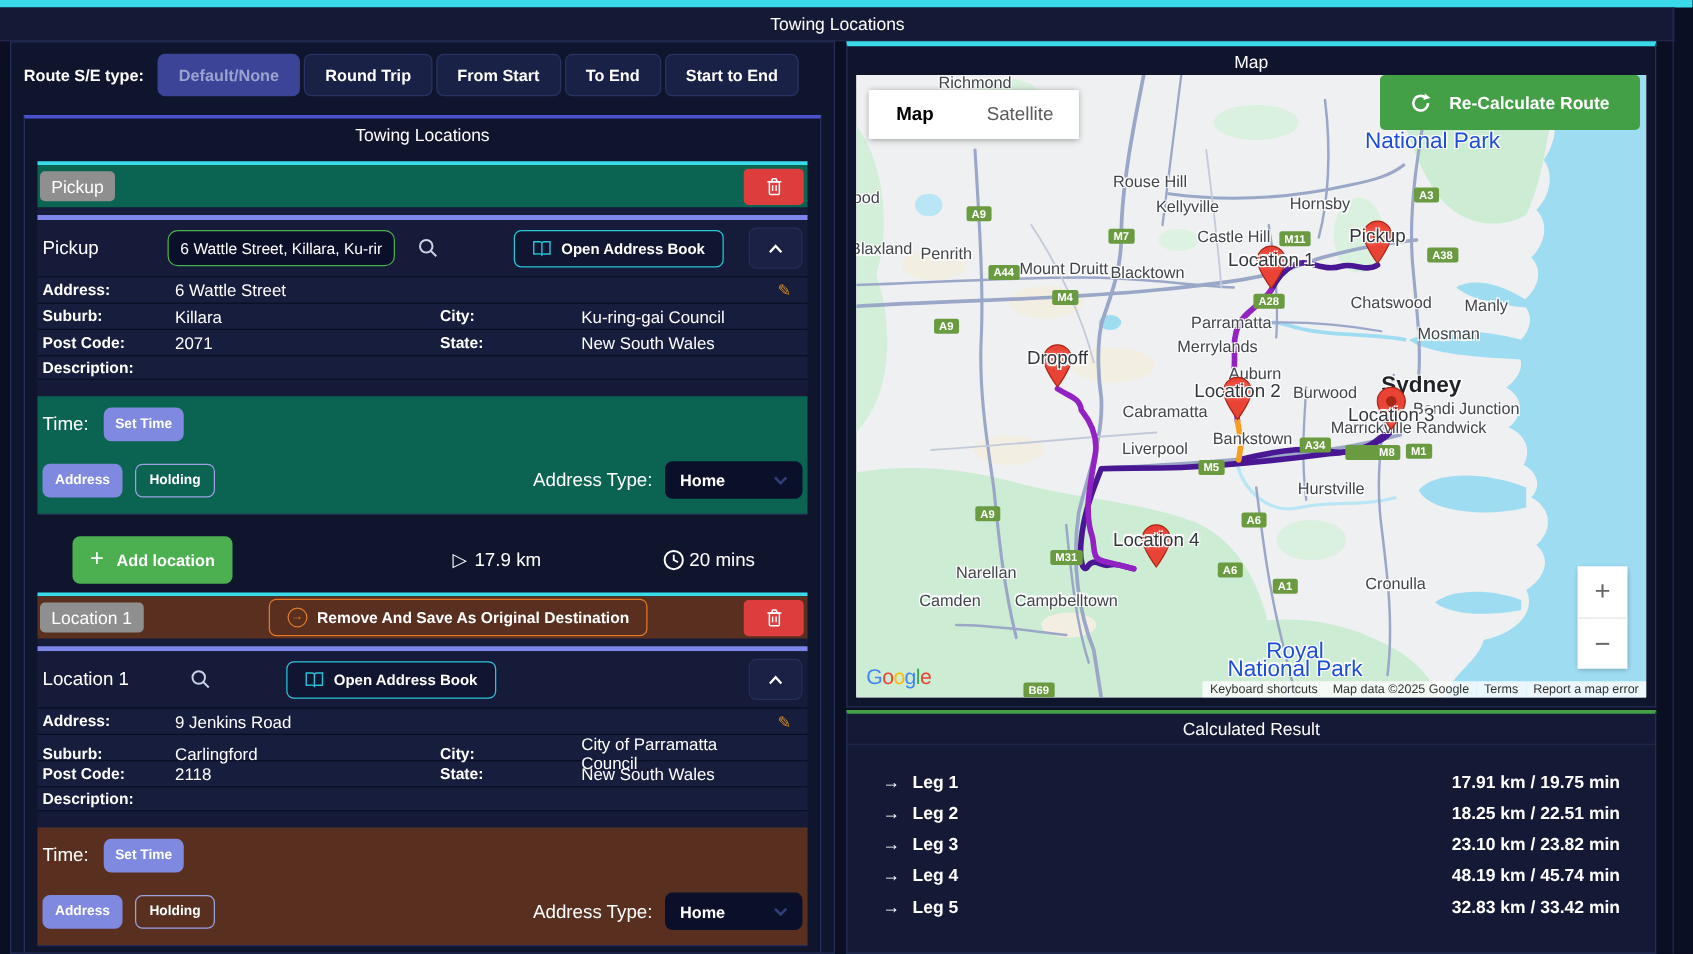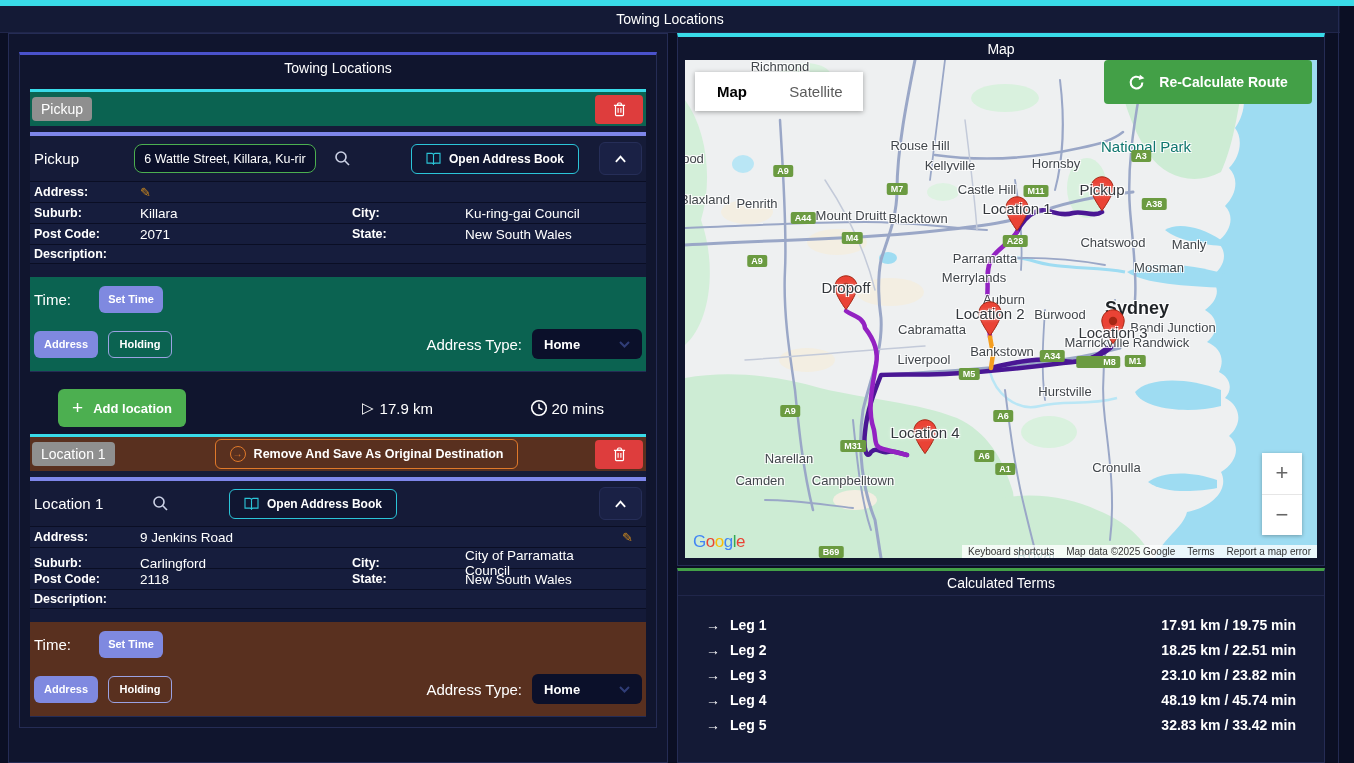--- a/index.html
+++ b/index.html
@@ -41,41 +41,41 @@
   .details { background:#161d3d; }
   .drow { display:grid; grid-template-columns:106px 212px 113px 1fr 24px; align-items:center; height:21px; padding-left:4px; border-top:1px solid #0a0e24; font-size:13.5px; }
   .drow .lbl { font-weight:bold; font-size:12.5px; }
   .drow.single { grid-template-columns:106px 1fr 24px; }
   .desc-box { height:14px; background:#141a38; border-top:1px solid #0a0e24; }
   .pencil { color:#cf8a1d; font-size:13px; cursor:pointer; }
 
   .time-sec { padding:8px 4px 12px 4px; }
   .time-sec.green { background:#0b6351; }
   .time-sec.brown { background:#59301f; }
-  .time-row { display:flex; align-items:center; gap:28px; height:28px; font-size:15px; }
+  .time-row { display:flex; align-items:center; gap:12px; height:28px; font-size:15px; }
   .btn-peri { min-width:64px; height:27px; background:#7f89e0; border:none; border-radius:6px; color:#fff; font-weight:bold; font-size:11px; font-family:inherit; cursor:pointer; padding:0 8px; }
   .btn-outline { min-width:64px; height:27px; background:transparent; border:1px solid #9aa2e2; border-radius:6px; color:#fff; font-weight:bold; font-size:11px; font-family:inherit; cursor:pointer; padding:0 8px; }
   .type-row { display:flex; align-items:center; margin-top:16px; gap:10px; }
   .addr-type-lbl { margin-left:auto; font-size:15px; }
   .addr-select { width:110px; height:30px; background:#0b102a; border-radius:6px; display:flex; align-items:center; padding:0 12px; font-size:13px; font-weight:bold; cursor:pointer; }
   .addr-select svg { margin-left:auto; }
 
   .add-row { height:52px; display:flex; align-items:center; padding:0 24px; }
   .btn-add { width:128px; height:38px; margin-left:4px; background:#4caf50; border:none; border-radius:6px; color:#fff; font-weight:bold; font-size:13px; font-family:inherit; display:flex; align-items:center; justify-content:center; gap:10px; cursor:pointer; }
   .btn-add .plus { font-size:19px; font-weight:normal; }
   .seg-dist { margin-left:176px; font-size:15px; display:flex; align-items:center; gap:6px; }
   .seg-time { margin-left:auto; margin-right:18px; font-size:15px; display:flex; align-items:center; gap:3px; }
 
   
   .map-panel { position:absolute; left:677px; top:33px; width:648px; height:533px; background:#10152e; border:1px solid #252c55; border-top:4px solid #39dbe8; }
   .map-panel-header { height:23px; display:flex; align-items:center; justify-content:center; font-size:14px; }
   .map-canvas { position:relative; margin:0 auto; width:632px; height:498px; background:#eef0f1; overflow:hidden; }
   .map-label { position:absolute; transform:translate(-50%,-50%); font-size:13px; color:#41464b; white-space:nowrap; text-shadow:-1px -1px 0 #fdfdfd,1px -1px 0 #fdfdfd,-1px 1px 0 #fdfdfd,1px 1px 0 #fdfdfd; }
   .map-label.big { font-size:18px; font-weight:bold; color:#1f2327; }
-  .map-label.park { color:#0f766e; font-size:15px;margin-top:33px; }
+  .map-label.park { color:#1d4ed8; font-size:18px; }
   .road-badge { position:absolute; transform:translate(-50%,-50%); background:#6b9b41; color:#fff; font-size:9px; font-weight:bold; padding:1px 4px; border-radius:2px; }
   .pin { position:absolute; width:24px; height:36px; }
   .pin-label { position:absolute; transform:translate(-50%,-50%); font-size:15px; font-weight:500; color:#33373c; white-space:nowrap; text-shadow:-1px -1px 0 #fff,1px -1px 0 #fff,-1px 1px 0 #fff,1px 1px 0 #fff,0 0 4px #fff; }
   .maptype { position:absolute; left:10px; top:12px; display:flex; box-shadow:0 1px 5px rgba(0,0,0,.35); cursor:pointer; }
   .maptype div { height:39px; background:#fff; display:flex; align-items:center; justify-content:center; font-size:15px; }
   .maptype .mt-map { width:74px; color:#000; font-weight:bold; }
   .maptype .mt-sat { width:94px; color:#5b5b5b; }
   .btn-recalc { position:absolute; right:5px; top:0; width:208px; height:44px; background:#43a047; border:none; border-radius:4px; color:#fff; font-weight:bold; font-size:14px; font-family:inherit; display:flex; align-items:center; justify-content:center; gap:14px; cursor:pointer; }
   .zoom-ctl { position:absolute; right:15px; top:393px; width:40px; height:82px; background:#fff; box-shadow:0 1px 4px rgba(0,0,0,.3); display:flex; flex-direction:column; }
   .zoom-ctl div { flex:1; display:flex; align-items:center; justify-content:center; font-size:22px; color:#666; cursor:pointer; }
@@ -92,20 +92,30 @@
   .leg-val { margin-left:auto; }
 </style>
 </head>
 <body>
 
 <div class="top-accent"></div>
 <div class="app-header">Towing Locations</div>
 <div class="right-edge"></div>
 
 <div class="left-col">
+  <div class="route-row">
+    <span class="route-label">Route S/E type:</span>
+    <span id="route-btns" style="display:flex;gap:3px;">
+        <button class="route-btn selected">Default/None</button>
+        <button class="route-btn">Round Trip</button>
+        <button class="route-btn">From Start</button>
+        <button class="route-btn">To End</button>
+        <button class="route-btn">Start to End</button>
+      </span>
+  </div>
   <div class="tl-card">
     <div class="tl-card-header">Towing Locations</div>
     <div class="tl-body" id="cards-root">
   <div class="loc-card">
     <div class="loc-head green">
       <span class="badge-gray">Pickup</span>
 
       <span class="flex1"></span>
       <button class="btn-red">
               <svg width="13" height="15" viewBox="0 0 14 16">
@@ -135,20 +145,21 @@
             </button>
       <button class="btn-chev">
               <svg width="15" height="12" viewBox="0 0 16 13">
                 <polyline points="3,9.5 8,4 13,9.5" stroke="#fff" stroke-width="2" fill="none"></polyline>
               </svg>
             </button>
     </div>
     <div class="details">
       <div class="drow single">
               <span class="lbl">Address:</span>
+              <span>6 Wattle Street</span>
               <span class="pencil">✎</span>
             </div>
       <div class="drow">
               <span class="lbl">Suburb:</span>
               <span>Killara</span>
               <span class="lbl">City:</span>
               <span>Ku-ring-gai Council</span>
               <span></span>
             </div>
       <div class="drow">
@@ -393,21 +404,21 @@
         <span class="road-badge" style="left:72px;top:201px;">A9</span>
         <span class="road-badge" style="left:330px;top:181px;">A28</span>
         <span class="road-badge" style="left:284px;top:314px;">M5</span>
         <span class="road-badge" style="left:367px;top:296px;">A34</span>
         <span class="road-badge" style="left:413px;top:302px;padding-left:27px;">M8</span>
         <span class="road-badge" style="left:450px;top:301px;">M1</span>
         <span class="road-badge" style="left:105px;top:351px;">A9</span>
         <span class="road-badge" style="left:168px;top:386px;">M31</span>
         <span class="road-badge" style="left:318px;top:356px;">A6</span>
         <span class="road-badge" style="left:299px;top:396px;">A6</span>
-        <span class="road-badge" style="left:320px;top:409px;">A1</span>
+        <span class="road-badge" style="left:343px;top:409px;">A1</span>
         <span class="road-badge" style="left:146px;top:492px;">B69</span>
         <svg class="pin" style="left:405px;top:116px;" viewBox="0 0 24 36">
           <path d="M12 .8 C5.9.8.8 5.9.8 12 c0 7.6 11.2 22.6 11.2 22.6 s11.2-15 11.2-22.6 C23.2 5.9 18.1.8 12 .8 Z" fill="#EA4335" stroke="#A52714" stroke-width="1"></path>
           <circle cx="12" cy="12" r="4.2" fill="#A52714"></circle>
         </svg>
         <span class="pin-label" style="left:417px;top:129px;">Pickup</span>
         <svg class="pin" style="left:320px;top:136px;" viewBox="0 0 24 36">
           <path d="M12 .8 C5.9.8.8 5.9.8 12 c0 7.6 11.2 22.6 11.2 22.6 s11.2-15 11.2-22.6 C23.2 5.9 18.1.8 12 .8 Z" fill="#EA4335" stroke="#A52714" stroke-width="1"></path>
           <circle cx="12" cy="12" r="4.2" fill="#A52714"></circle>
         </svg>
@@ -453,21 +464,21 @@
     <div class="attrib" id="attrib">
         <span>Keyboard shortcuts</span>
         <span>Map data ©2025 Google</span>
         <span>Terms</span>
         <span>Report a map error</span>
       </div>
   </div>
 </div>
 
 <div class="results-panel">
-  <div class="results-header">Calculated Terms</div>
+  <div class="results-header">Calculated Result</div>
   <div class="legs" id="legs">
       <div class="leg-row">
         <span class="leg-arrow">→</span>
         <span>Leg 1</span>
         <span class="leg-val">17.91 km / 19.75 min</span>
       </div>
       <div class="leg-row">
         <span class="leg-arrow">→</span>
         <span>Leg 2</span>
         <span class="leg-val">18.25 km / 22.51 min</span>

